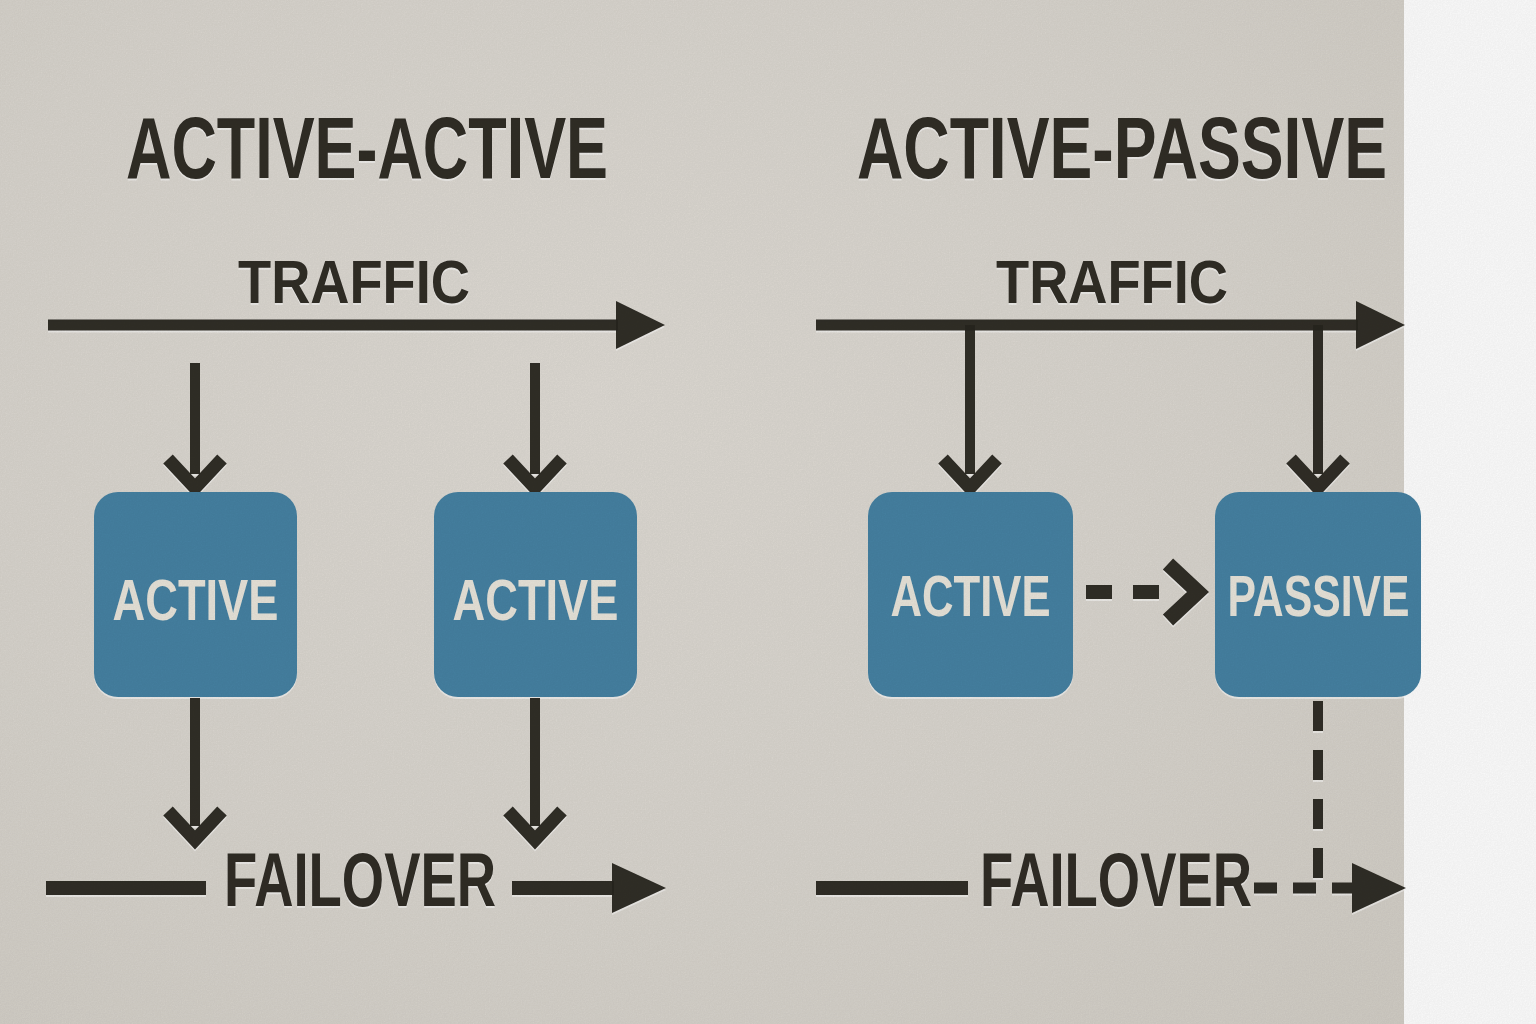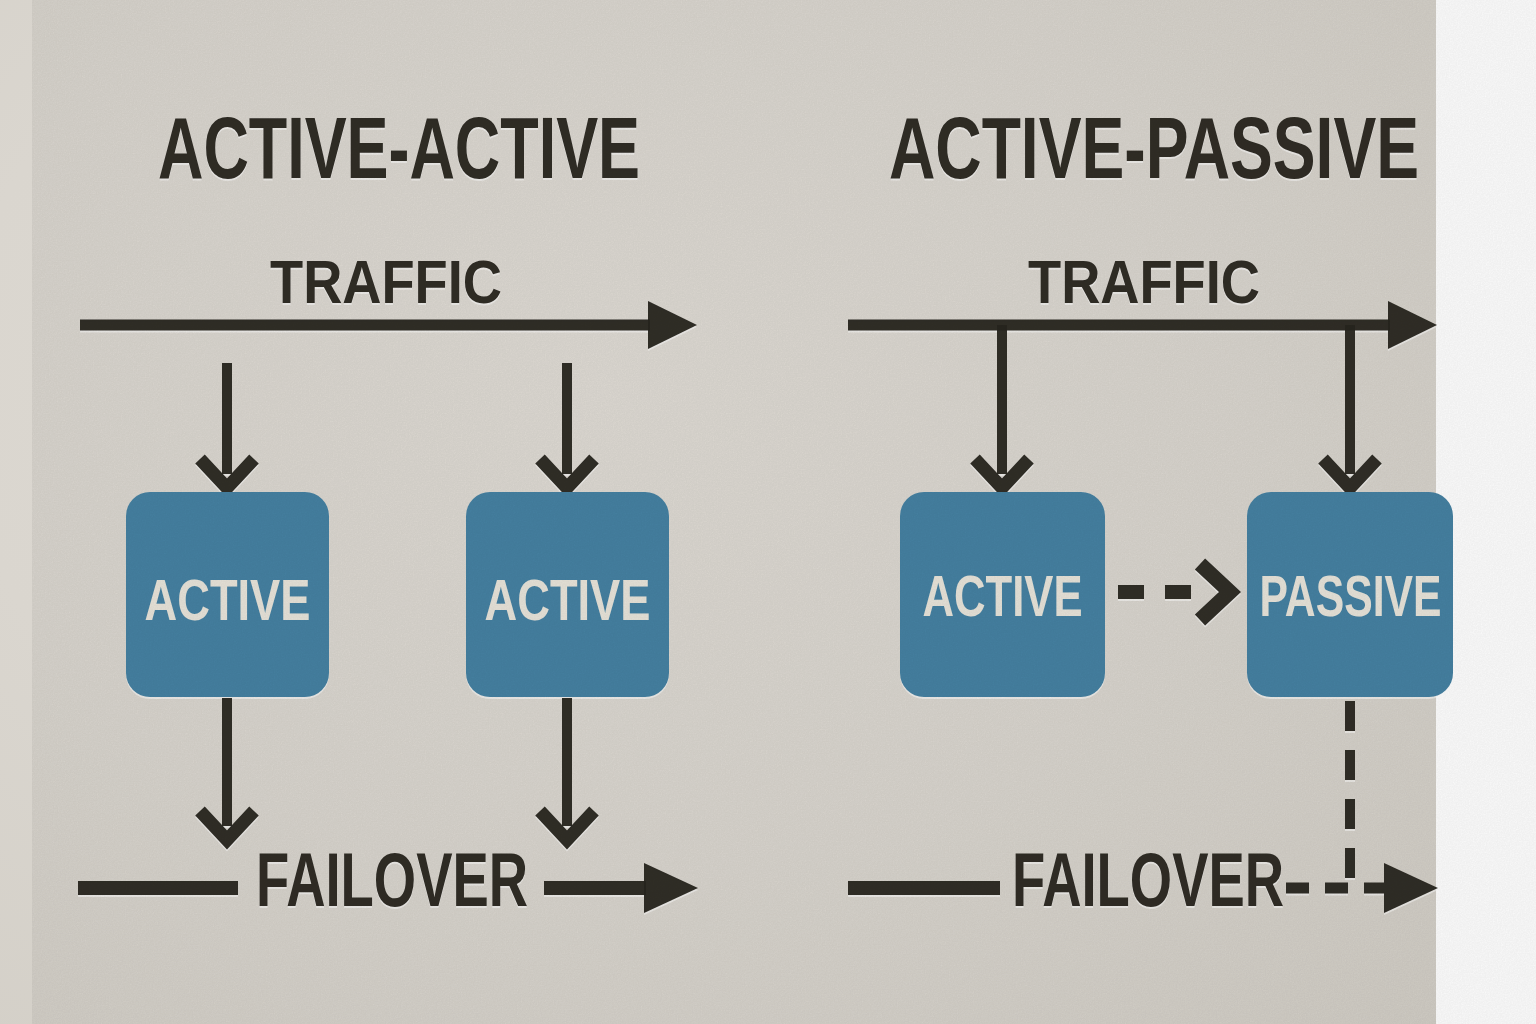--- a/index.html
+++ b/index.html
@@ -9,21 +9,20 @@
     height: 1024px;
     overflow: hidden;
     font-family: "Liberation Sans", sans-serif;
   }
   .canvas {
     position: relative;
     width: 1404px;
     height: 1024px;
     background:
       radial-gradient(ellipse at 42% 38%, #e0dcd5 0%, #dad6cf 55%, #d2cec6 100%);
-    padding-left: 32px;
   }
   svg { display: block; }
 
   
   .ink-group {
     filter: drop-shadow(0 2px 0.6px rgba(255,255,255,0.55));
   }
   .ink-stroke {
     stroke: #29261f;
     fill: none;

